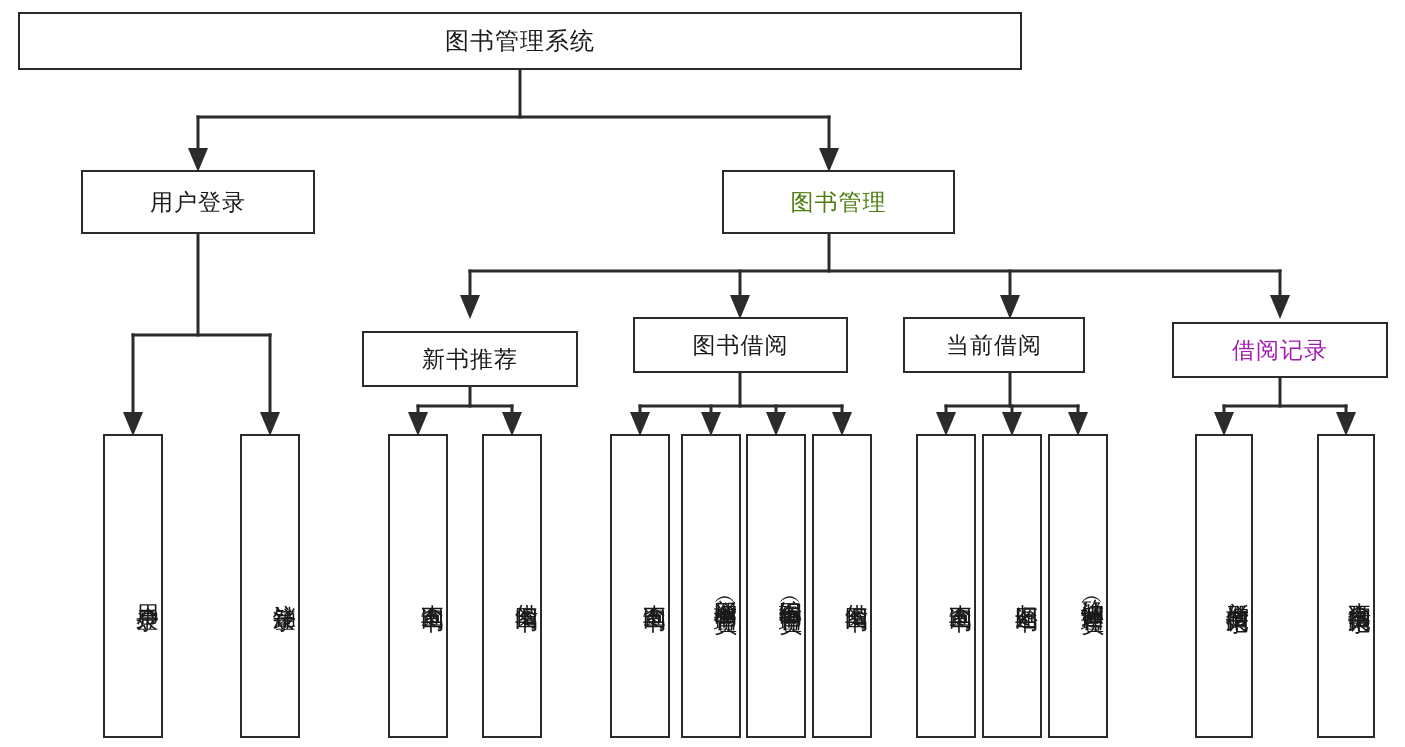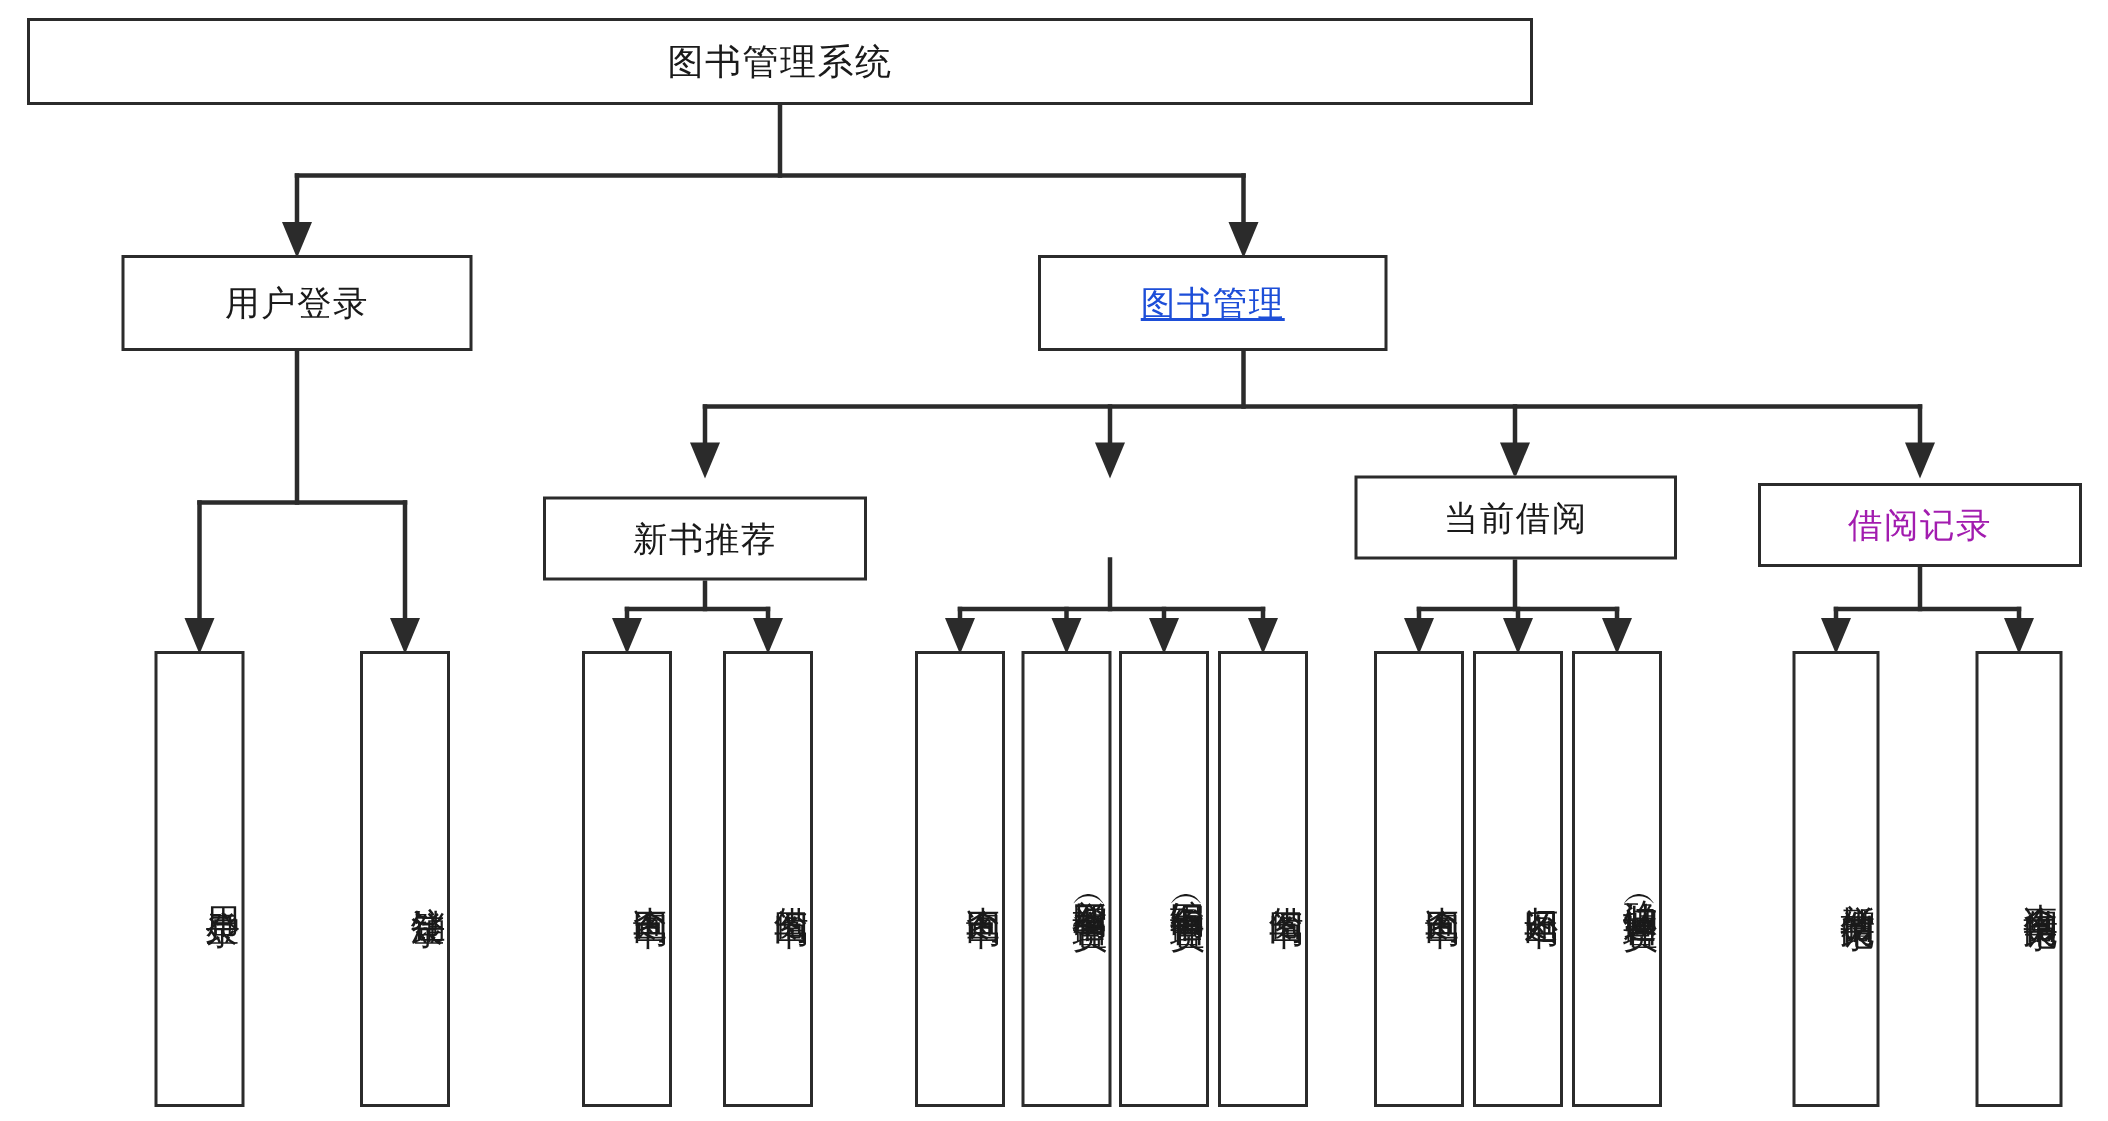--- a/index.html
+++ b/index.html
@@ -156,28 +156,31 @@
     </g>
   </svg>
 
   <div class="node horiz root" style="left: 18px; top: 12px; width: 1004px; height: 58px; border-color: rgb(43, 43, 43); background: rgb(255, 255, 255); color: rgb(26, 26, 26);">
     <span class="node-label">图书管理系统</span>
   </div>
 
   <div class="node horiz" style="left: 81px; top: 170px; width: 234px; height: 64px; border-color: rgb(43, 43, 43); background: rgb(255, 255, 255); color: rgb(26, 26, 26);">
     <span class="node-label">用户登录</span>
   </div>
-  <div class="node horiz" style="left: 692px; top: 170px; width: 233px; height: 64px; border-color: rgb(43, 43, 43); background: rgb(255, 255, 255); color: #1d4ed8; text-decoration: underline;">
+  <div class="node horiz" style="left: 722px; top: 170px; width: 233px; height: 64px; border-color: rgb(43, 43, 43); background: rgb(255, 255, 255); color: #4d7c0f;">
     <span class="node-label">图书管理</span>
   </div>
 
   <div class="node horiz" style="left: 362px; top: 317px; width: 216px; height: 56px; border-color: rgb(43, 43, 43); background: rgb(255, 255, 255); color: rgb(26, 26, 26); margin-top: 14px;">
     <span class="node-label">新书推荐</span>
   </div>
-  <div class="node horiz" style="left: 903px; top: 317px; width: 215px; height: 56px; border-color: rgb(43, 43, 43); background: rgb(255, 255, 255); color: rgb(26, 26, 26);">
+  <div class="node horiz" style="left: 633px; top: 317px; width: 215px; height: 56px; border-color: rgb(43, 43, 43); background: rgb(255, 255, 255); color: rgb(26, 26, 26);">
+    <span class="node-label">图书借阅</span>
+  </div>
+  <div class="node horiz" style="left: 903px; top: 317px; width: 182px; height: 56px; border-color: rgb(43, 43, 43); background: rgb(255, 255, 255); color: rgb(26, 26, 26);">
     <span class="node-label">当前借阅</span>
   </div>
   <div class="node horiz" style="left: 1172px; top: 322px; width: 216px; height: 56px; border-color: rgb(43, 43, 43); background: rgb(255, 255, 255); color: #a21caf;">
     <span class="node-label">借阅记录</span>
   </div>
 
   <div class="node vert" style="left: 103px; top: 434px; width: 60px; height: 304px; border-color: rgb(43, 43, 43); background: rgb(255, 255, 255); color: rgb(26, 26, 26);">
     <span class="node-label">用户登录</span>
   </div>
   <div class="node vert" style="left: 240px; top: 434px; width: 60px; height: 304px; border-color: rgb(43, 43, 43); background: rgb(255, 255, 255); color: rgb(26, 26, 26);">

